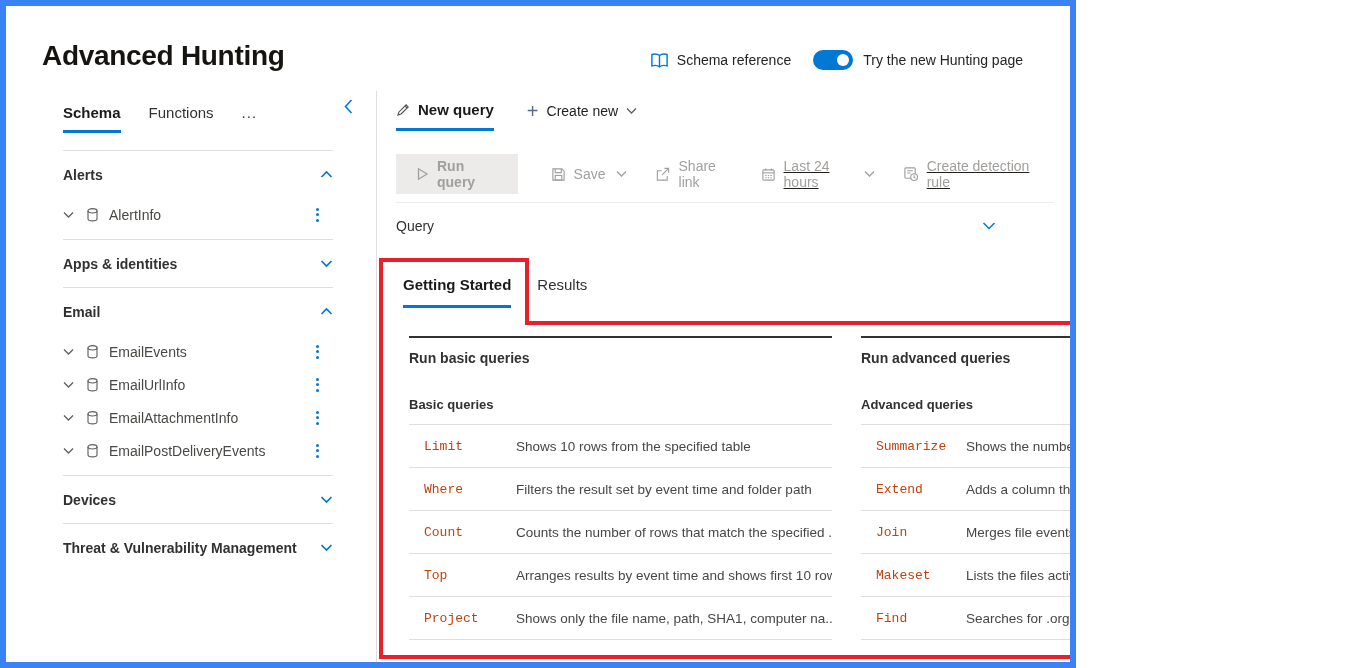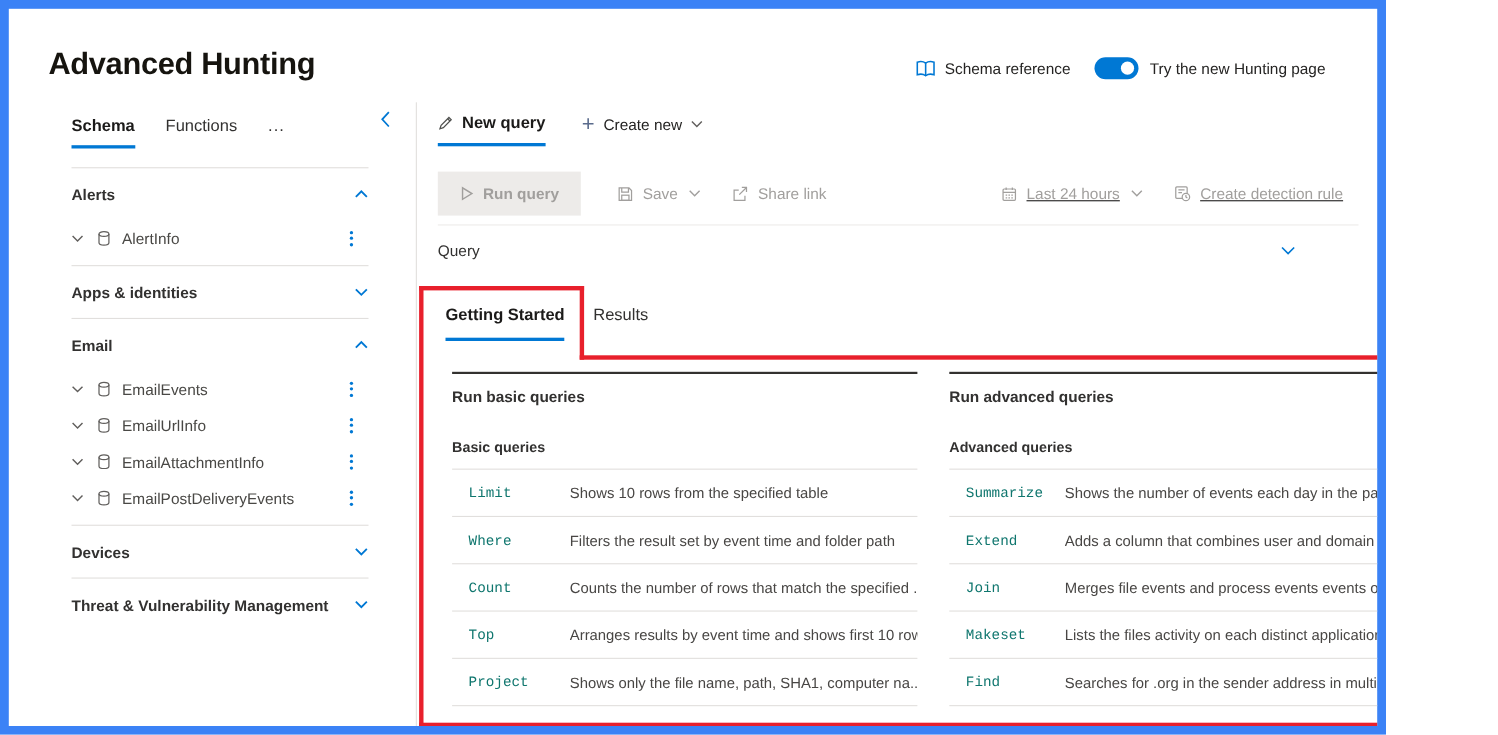--- a/index.html
+++ b/index.html
@@ -1,19 +1,19 @@
 <!DOCTYPE html>
 <html><head>
 <meta charset="utf-8">
 <style>
   * { margin:0; padding:0; box-sizing:border-box; }
   html,body { background:#fff; }
   body { font-family:"Liberation Sans", sans-serif; color:#201f1e; }
-  .page { position:relative; width:1260px; height:668px; background:#fff;
-          border:8px solid #3b82f6; overflow:hidden; }
+  .page { position:relative; width:1076px; height:668px; background:#fff;
+          border:6px solid #3b82f6; overflow:hidden; }
 
   
   .page-title { position:absolute; left:36px; top:34px; font-size:28px; font-weight:700; color:#16140f; letter-spacing:-0.3px; }
   .header-right { position:absolute; top:44px; right:47px; display:flex; align-items:center; gap:22px; }
   .schema-ref { display:flex; align-items:center; gap:8px; font-size:14px; color:#252423; cursor:pointer; }
   .toggle-wrap { display:flex; align-items:center; gap:10px; font-size:14px; color:#252423; }
   .toggle { width:40px; height:20px; border-radius:10px; background:#0078d4; position:relative; cursor:pointer; }
   .toggle .knob { position:absolute; top:4px; right:4px; width:12px; height:12px; border-radius:50%; background:#fff; }
 
   
@@ -62,21 +62,21 @@
   .c-tab.active { font-weight:700; color:#1b1a19; border-bottom:3px solid #0078d4; }
 
   .panels { position:absolute; top:245px; left:31px; display:flex; gap:29px; }
   .panel { border-top:2px solid #33312f; padding-top:12px; }
   .panel.left { width:423px; }
   .panel.right { width:417px; }
   .panel-title { font-size:14px; font-weight:700; color:#323130; }
   .table-title { font-size:13px; font-weight:700; color:#323130; margin-top:31px; margin-bottom:12px; }
   .qtable { border-top:1px solid #e1dfdd; }
   .qrow { display:flex; align-items:center; height:43px; border-bottom:1px solid #e1dfdd; }
-  .qname { width:107px; padding-left:15px; font-family:"Liberation Mono", monospace; font-size:13px; color:#0f766e; flex-shrink:0; }
+  .qname { width:107px; padding-left:15px; font-family:"Liberation Mono", monospace; font-size:13px; color:#c2410c; flex-shrink:0; }
   .panel.right .qname { width:105px; }
   .qdesc { font-size:13.5px; color:#484644; white-space:nowrap; overflow:hidden; }
 
   
   .red-seg { position:absolute; background:#e8202c; z-index:10; pointer-events:none; }
   .rs1 { left:373px; top:252px; width:150px; height:4px; }
   .rs2 { left:373px; top:252px; width:4px;  height:401px; }
   .rs3 { left:519px; top:252px; width:4px;  height:67px; }
   .rs4 { left:519px; top:315px; width:771px; height:4px; }
   .rs5 { left:1286px; top:315px; width:4px; height:338px; }

